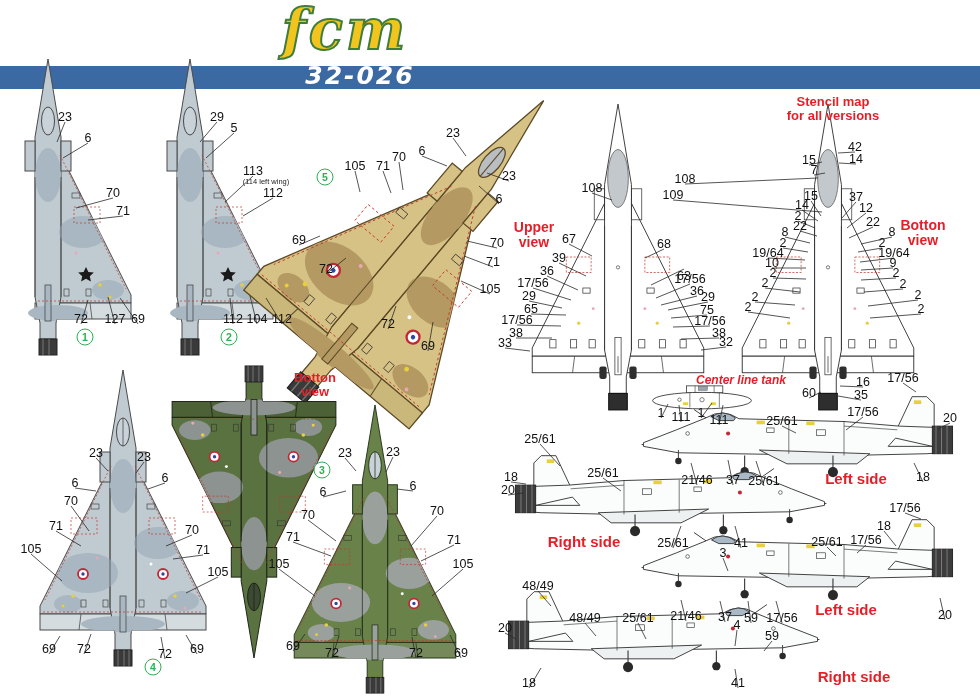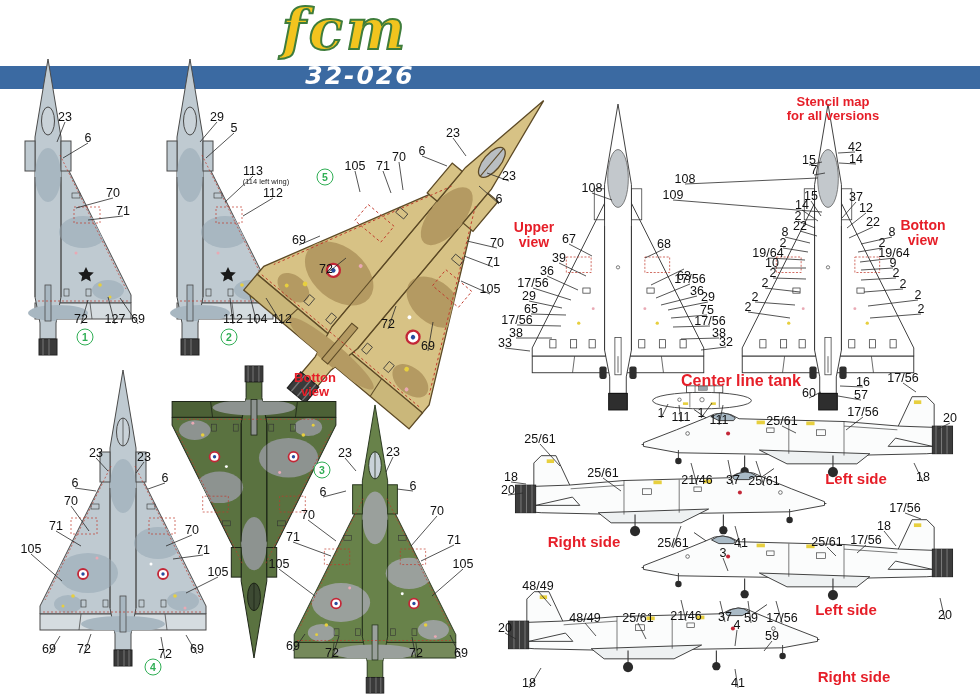--- a/index.html
+++ b/index.html
@@ -488,21 +488,21 @@
     <span class="callout" style="left: 773px; top: 273px;">2</span>
     <span class="callout" style="left: 896px; top: 273px;">2</span>
     <span class="callout" style="left: 765px; top: 283px;">2</span>
     <span class="callout" style="left: 903px; top: 284px;">2</span>
     <span class="callout" style="left: 755px; top: 297px;">2</span>
     <span class="callout" style="left: 918px; top: 295px;">2</span>
     <span class="callout" style="left: 748px; top: 307px;">2</span>
     <span class="callout" style="left: 921px; top: 309px;">2</span>
     <span class="callout" style="left: 863px; top: 382px;">16</span>
     <span class="callout" style="left: 809px; top: 393px;">60</span>
-    <span class="callout" style="left: 861px; top: 395px;">57</span>
+    <span class="callout" style="left: 861px; top: 395px;">35</span>
     <span class="callout" style="left: 661px; top: 413px;">1</span>
     <span class="callout" style="left: 681px; top: 417px;">111</span>
     <span class="callout" style="left: 701px; top: 413px;">1</span>
     <span class="callout" style="left: 719px; top: 420px;">111</span>
     <span class="callout" style="left: 782px; top: 421px;">25/61</span>
     <span class="callout" style="left: 863px; top: 412px;">17/56</span>
     <span class="callout" style="left: 903px; top: 378px;">17/56</span>
     <span class="callout" style="left: 950px; top: 418px;">20</span>
     <span class="callout" style="left: 697px; top: 480px;">21/46</span>
     <span class="callout" style="left: 733px; top: 480px;">37</span>
@@ -571,21 +571,21 @@
       <div>view</div>
     </span>
     <span class="redlabel" style="left: 923px; top: 233px; font-size: 14px;">
       <div>Botton</div>
       <div>view</div>
     </span>
     <span class="redlabel" style="left: 315px; top: 385px; font-size: 13px;">
       <div>Botton</div>
       <div>view</div>
     </span>
-    <span class="redlabel" style="left: 741px; top: 381px; font-size: 16px;">
+    <span class="redlabel" style="left: 741px; top: 381px; font-size: 12px; font-style: italic;">
       <div>Center line tank</div>
     </span>
     <span class="redlabel" style="left: 856px; top: 479px; font-size: 15px;">
       <div>Left side</div>
     </span>
     <span class="redlabel" style="left: 584px; top: 542px; font-size: 15px;">
       <div>Right side</div>
     </span>
     <span class="redlabel" style="left: 846px; top: 610px; font-size: 15px;">
       <div>Left side</div>

